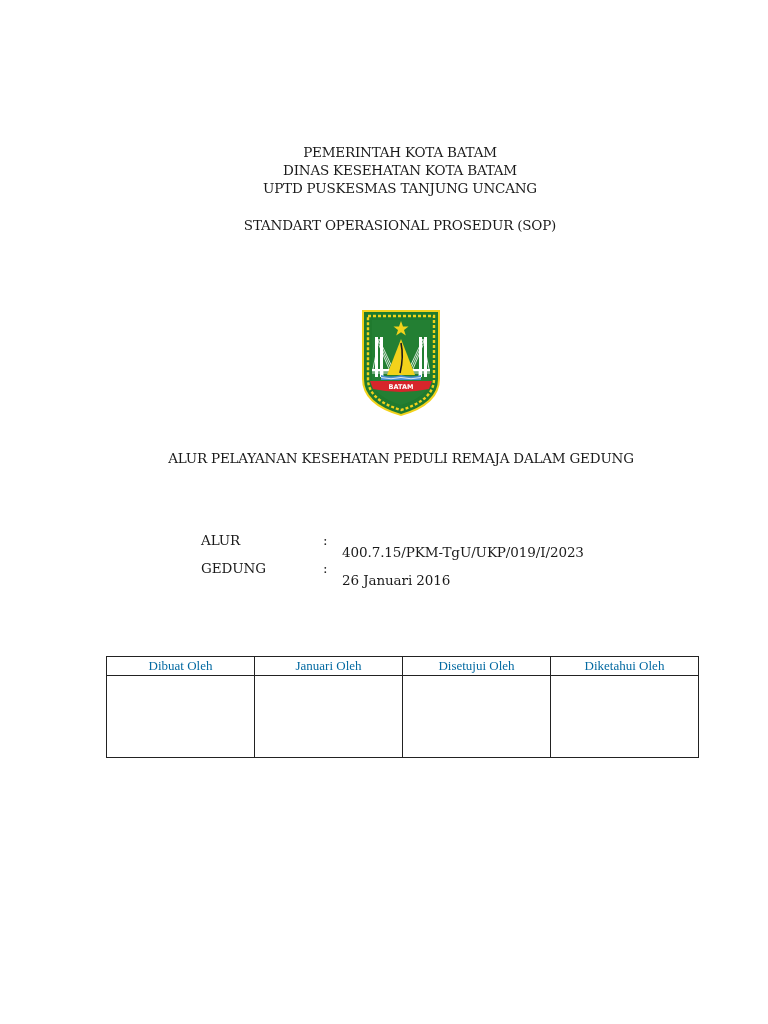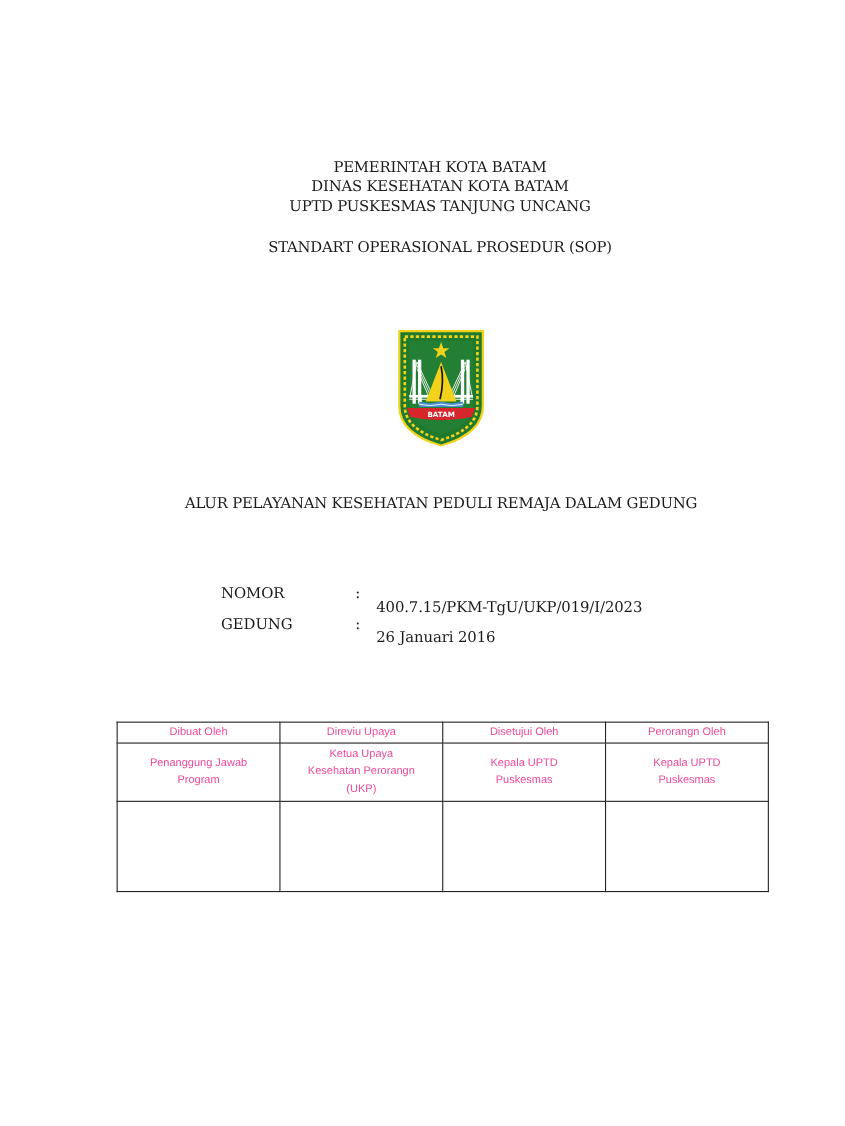--- a/index.html
+++ b/index.html
@@ -34,21 +34,21 @@
       width: 800px;
       text-align: center;
       font-family: "DejaVu Serif", serif;
       font-size: 13.5px;
       letter-spacing: -0.2px;
       line-height: 18px;
     }
     .logo {
       position: absolute;
       left: 361px;
-      top: 299px;
+      top: 309px;
       width: 80px;
       height: 108px;
     }
     .doc-title {
       position: absolute;
       left: 0;
       top: 449px;
       width: 802px;
       text-align: center;
       font-family: "DejaVu Serif", serif;
@@ -69,23 +69,23 @@
     .meta .value { position: absolute; left: 141px; top: 12px; white-space: nowrap; }
     .meta-nomor { top: 531px; }
     .meta-tanggal { top: 559px; }
 
     table.approval {
       position: absolute;
       left: 106px;
       top: 656px;
       width: 592px;
       border-collapse: collapse;
-      font-family: Liberation Sans, sans-serif;
-      font-size: 10px;
-      color: #ec4899;
+      font-family: Liberation Serif, serif;
+      font-size: 13px;
+      color: #0369a1;
       table-layout: fixed;
     }
     table.approval td, table.approval th {
       border: 1.3px solid #222222;
       text-align: center;
       vertical-align: middle;
       font-weight: normal;
       padding: 0 4px;
       line-height: 16px;
     }
@@ -150,63 +150,44 @@
     <path d="M20 68.5 Q30 71 40 68.5 Q50 71 60 68.5" stroke="#ffffff" stroke-width="0.8" fill="none"></path>
 
     <path d="M9 72 L71 72 L68 80 Q40 86 12 80 Z" fill="#d6262b"></path>
     <text x="40" y="80" text-anchor="middle" font-family="DejaVu Sans, sans-serif" font-weight="bold" font-size="6.5" fill="#ffffff">BATAM</text>
   </svg>
 </div>
 
 <div class="doc-title">ALUR PELAYANAN KESEHATAN PEDULI REMAJA DALAM GEDUNG</div>
 
 <div class="meta meta-nomor">
-  <span class="label">NOMOR</span>
+  <span class="label">ALUR</span>
   <span class="colon">:</span>
   <span class="value">400.7.15/PKM-TgU/UKP/019/I/2023</span>
 </div>
 
 <div class="meta meta-tanggal">
   <span class="label">GEDUNG</span>
   <span class="colon">:</span>
   <span class="value">26 Januari 2016</span>
 </div>
 
 <table class="approval">
   <colgroup>
     <col style="width:148px">
       <col style="width:148px">
       <col style="width:148px">
       <col style="width:148px">
   </colgroup>
   <tbody>
       <tr class="head">
     <td>Dibuat Oleh</td>
-    <td>Direviu Upaya</td>
+    <td>Januari Oleh</td>
     <td>Disetujui Oleh</td>
-    <td>Perorangn Oleh</td>
-  </tr>
-  <tr class="roles">
-    <td>
-      <div>Penanggung Jawab</div>
-      <div>Program</div>
-    </td>
-    <td>
-      <div>Ketua Upaya</div>
-      <div>Kesehatan Perorangn</div>
-      <div>(UKP)</div>
-    </td>
-    <td>
-      <div>Kepala UPTD</div>
-      <div>Puskesmas</div>
-    </td>
-    <td>
-      <div>Kepala UPTD</div>
-      <div>Puskesmas</div>
-    </td>
+    <td>Diketahui Oleh</td>
   </tr>
   <tr class="sign">
     <td></td>
     <td></td>
     <td></td>
     <td></td>
   </tr>
 </tbody>
   </table>
 

